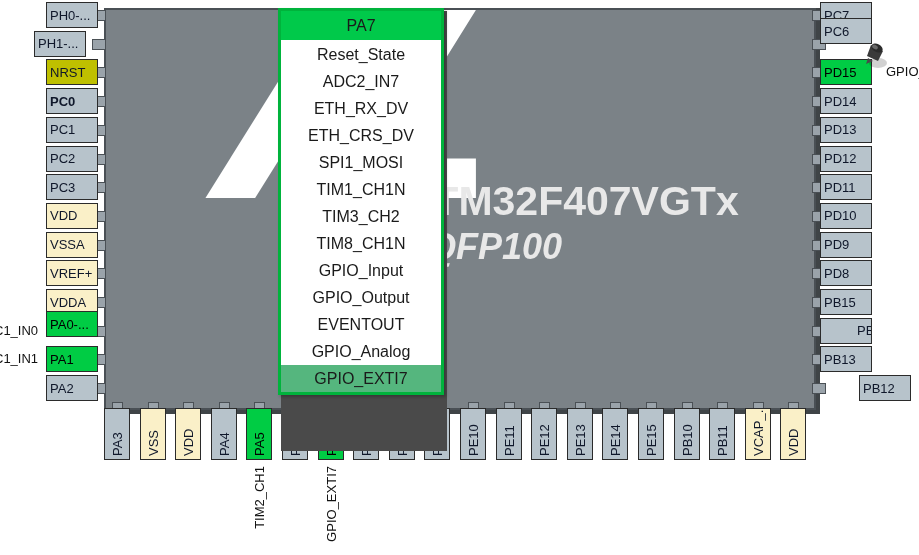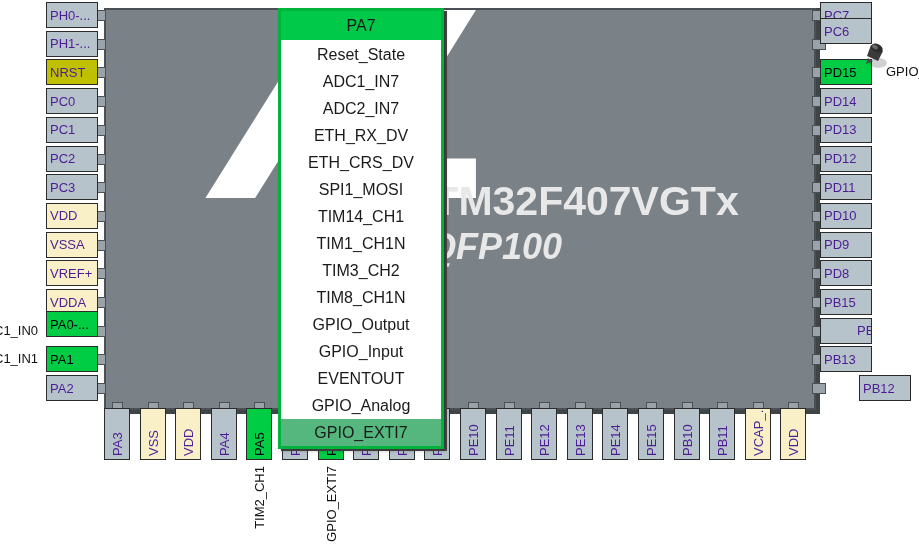--- a/index.html
+++ b/index.html
@@ -68,21 +68,21 @@
     line-height: 46px;
     white-space: nowrap;
   }
 
   
   .pin {
     position: absolute;
     box-sizing: border-box;
     border: 1px solid #2b2b2b;
     background: #b7c3cb;
-    color: #4c1d95;
+    color: #0f172a;
     font-size: 13px;
     display: flex;
     align-items: center;
     overflow: hidden;
     white-space: nowrap;
   }
   .pin.left, .pin.right {
     height: 26px;
     width: 52px;
     padding-left: 3px;
@@ -194,25 +194,25 @@
     <div class="chip-text-wrap">
       <div class="chip-name">STM32F407VGTx</div>
       <div class="chip-pkg">LQFP100</div>
     </div>
   </div>
 
   <div id="pin-layer">
       <div class="leg" style="left: 92px; top: 10px; width: 14px; height: 11px;"></div>
       <div class="pin left t-io" style="left: 46px; top: 2px;">PH0-...</div>
       <div class="leg" style="left: 92px; top: 38.7px; width: 14px; height: 11px;"></div>
-      <div class="pin left t-io" style="left: 46px; top: 30.7px; text-align: center;">PH1-...</div>
+      <div class="pin left t-io" style="left: 34px; top: 30.7px; text-align: center;">PH1-...</div>
       <div class="leg" style="left: 92px; top: 67.4px; width: 14px; height: 11px;"></div>
       <div class="pin left t-reset" style="left: 46px; top: 59.4px;">NRST</div>
       <div class="leg" style="left: 92px; top: 96.1px; width: 14px; height: 11px;"></div>
-      <div class="pin left t-io" style="left: 46px; top: 88.1px;">PC0</div>
+      <div class="pin left t-io" style="left: 46px; top: 88.1px; font-weight: bold;">PC0</div>
       <div class="leg" style="left: 92px; top: 124.8px; width: 14px; height: 11px;"></div>
       <div class="pin left t-io" style="left: 46px; top: 116.8px;">PC1</div>
       <div class="leg" style="left: 92px; top: 153.5px; width: 14px; height: 11px;"></div>
       <div class="pin left t-io" style="left: 46px; top: 145.5px;">PC2</div>
       <div class="leg" style="left: 92px; top: 182.2px; width: 14px; height: 11px;"></div>
       <div class="pin left t-io" style="left: 46px; top: 174.2px;">PC3</div>
       <div class="leg" style="left: 92px; top: 210.9px; width: 14px; height: 11px;"></div>
       <div class="pin left t-power" style="left: 46px; top: 202.9px;">VDD</div>
       <div class="leg" style="left: 92px; top: 239.6px; width: 14px; height: 11px;"></div>
       <div class="pin left t-power" style="left: 46px; top: 231.6px;">VSSA</div>
@@ -300,31 +300,29 @@
       <div class="sig bottom" style="left: 252.4px; top: 466px;">TIM2_CH1</div>
       <div class="sig bottom" style="left: 323.6px; top: 466px;">GPIO_EXTI7</div>
     </div>
 
   <div class="menu-shadow"></div>
 
   <div class="menu">
     <div class="menu-header">PA7</div>
     <div id="menu-items">
         <div class="menu-item">Reset_State</div>
-        <div class="menu-item">ADC1_IN7</div>
         <div class="menu-item">ADC2_IN7</div>
         <div class="menu-item">ETH_RX_DV</div>
         <div class="menu-item">ETH_CRS_DV</div>
         <div class="menu-item">SPI1_MOSI</div>
-        <div class="menu-item">TIM14_CH1</div>
         <div class="menu-item">TIM1_CH1N</div>
         <div class="menu-item">TIM3_CH2</div>
         <div class="menu-item">TIM8_CH1N</div>
+        <div class="menu-item">GPIO_Input</div>
         <div class="menu-item">GPIO_Output</div>
-        <div class="menu-item">GPIO_Input</div>
         <div class="menu-item">EVENTOUT</div>
         <div class="menu-item">GPIO_Analog</div>
         <div class="menu-item selected">GPIO_EXTI7</div>
       </div>
   </div>
 
   <svg class="pushpin" viewBox="0 0 30 32">
     <ellipse cx="16" cy="21" rx="9" ry="5" fill="#000000" opacity="0.18"></ellipse>
     <path d="M6 16 L4 22 L11 19 Z" fill="#4a4a4a"></path>
     <path d="M9 3 L21 9 L16 19 L5 14 Z" fill="#3a3a3a"></path>

